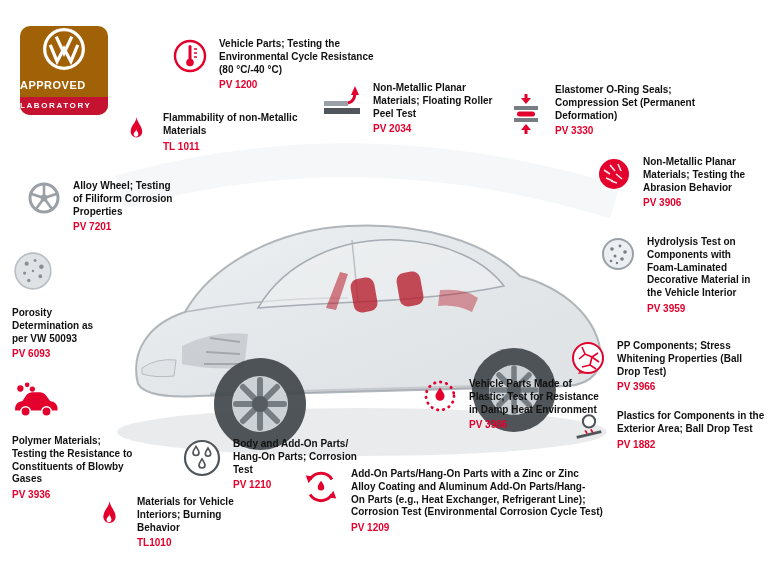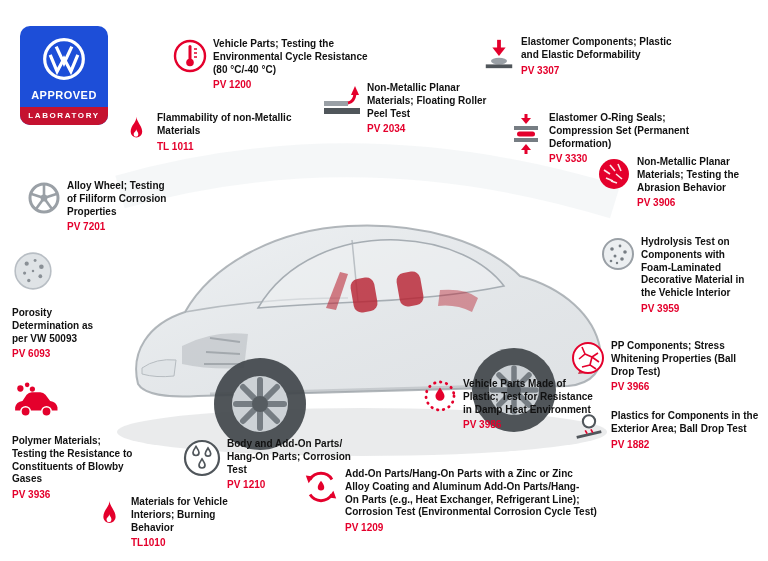--- a/index.html
+++ b/index.html
@@ -1,28 +1,28 @@
 <!DOCTYPE html>
 <html><head>
 <meta charset="utf-8">
 <style>
   * { margin:0; padding:0; box-sizing:border-box; }
   html,body { width:768px; height:561px; }
   body { font-family:"Liberation Sans", sans-serif; background:#fff; }
   .stage { position:relative; width:768px; height:561px; overflow:hidden; background:#fff; }
 
-  .logo { position:absolute; left:20px; top:26px; width:88px; background:#1d4ed8;
-          border-radius:10px; overflow:hidden; text-align:center; padding-top:10px; }
+  .logo { position:absolute; left:20px; top:26px; width:88px; background:#a16207;
+          border-radius:10px; overflow:hidden; }
   .logo .roundel { width:46px; height:46px; margin:0 auto; display:block; }
   .logo .approved { color:#fff; font-size:11px; font-weight:700; letter-spacing:.5px; margin:7px 0 6px; }
   .logo .lab { background:#c51230; color:#fff; font-size:8px; font-weight:700; letter-spacing:1.6px; padding:4px 0 5px; }
 
   .car { position:absolute; left:90px; top:132px; width:545px; height:340px; }
 
-  .callout { position:absolute; display:flex; gap:5px; align-items:flex-start; }
+  .callout { position:absolute; display:flex; gap:11px; align-items:flex-start; }
   .callout.col { flex-direction:column; gap:15px; }
   .icon { flex:0 0 auto; display:block; }
   .icon svg { display:block; }
   .ct { display:block; }
   .t { display:block; font-size:10px; font-weight:700; color:#111; line-height:1.28; white-space:pre-line; }
   .c { display:block; font-size:10px; font-weight:700; color:#E4002C; margin-top:3px; }
 </style>
 </head>
 <body>
 
@@ -127,37 +127,22 @@
       </svg>
     </span>
     <span class="ct">
         <span class="t">Non-Metallic Planar
 Materials; Floating Roller
 Peel Test</span>
     <span class="c">PV 2034</span>
       </span>
   </div>
 
-  <div class="callout" style="left:482px;top:36px;">
-    <span class="icon">
-      <svg width="34" height="36" viewBox="0 0 36 36">
-        <rect x="16" y="3" width="4" height="9" fill="#E4002C"></rect>
-        <path d="M11 11 L18 20 L25 11 Z" fill="#E4002C"></path>
-        <ellipse cx="18" cy="25.5" rx="8.5" ry="3.5" fill="#9aa0a6"></ellipse>
-        <rect x="4" y="29" width="28" height="4" fill="#50565b"></rect>
-      </svg>
-    </span>
-    <span class="ct">
-        <span class="t">Elastomer Components; Plastic
-and Elastic Deformability</span>
-    <span class="c">PV 3307</span>
-      </span>
-  </div>
-
-  <div class="callout" style="left:508px;top:112px;">
+
+  <div class="callout" style="left:508px;top:84px;align-items:flex-end;">
     <span class="icon">
       <svg width="36" height="44" viewBox="0 0 36 44">
         <rect x="16.5" y="2" width="3" height="5" fill="#E4002C"></rect>
         <path d="M13 6 L18 12 L23 6 Z" fill="#E4002C"></path>
         <rect x="6" y="14" width="24" height="4" fill="#767d83"></rect>
         <rect x="9" y="19.5" width="18" height="5" rx="2.5" fill="#E4002C"></rect>
         <rect x="6" y="26" width="24" height="4" fill="#767d83"></rect>
         <path d="M13 38 L18 32 L23 38 Z" fill="#E4002C"></path>
         <rect x="16.5" y="37" width="3" height="5" fill="#E4002C"></rect>
       </svg>

